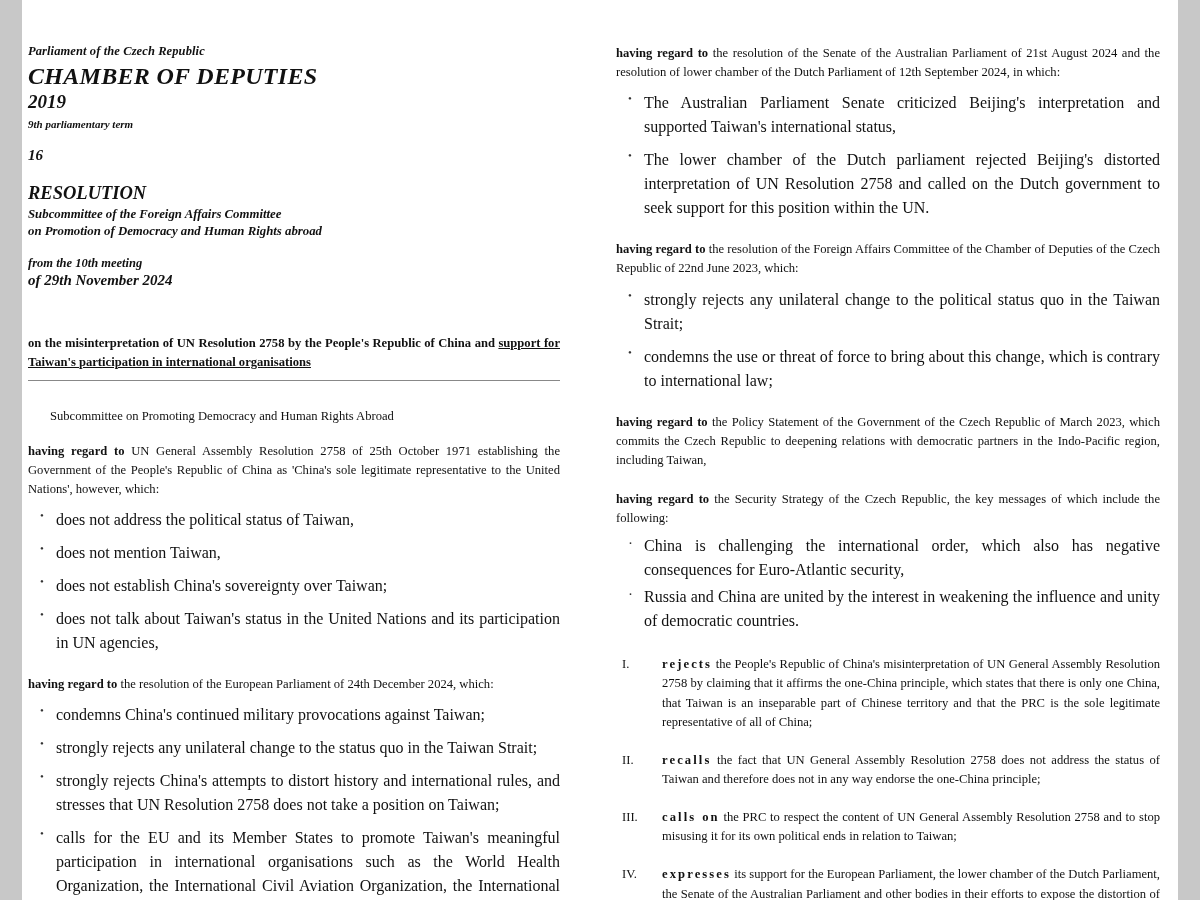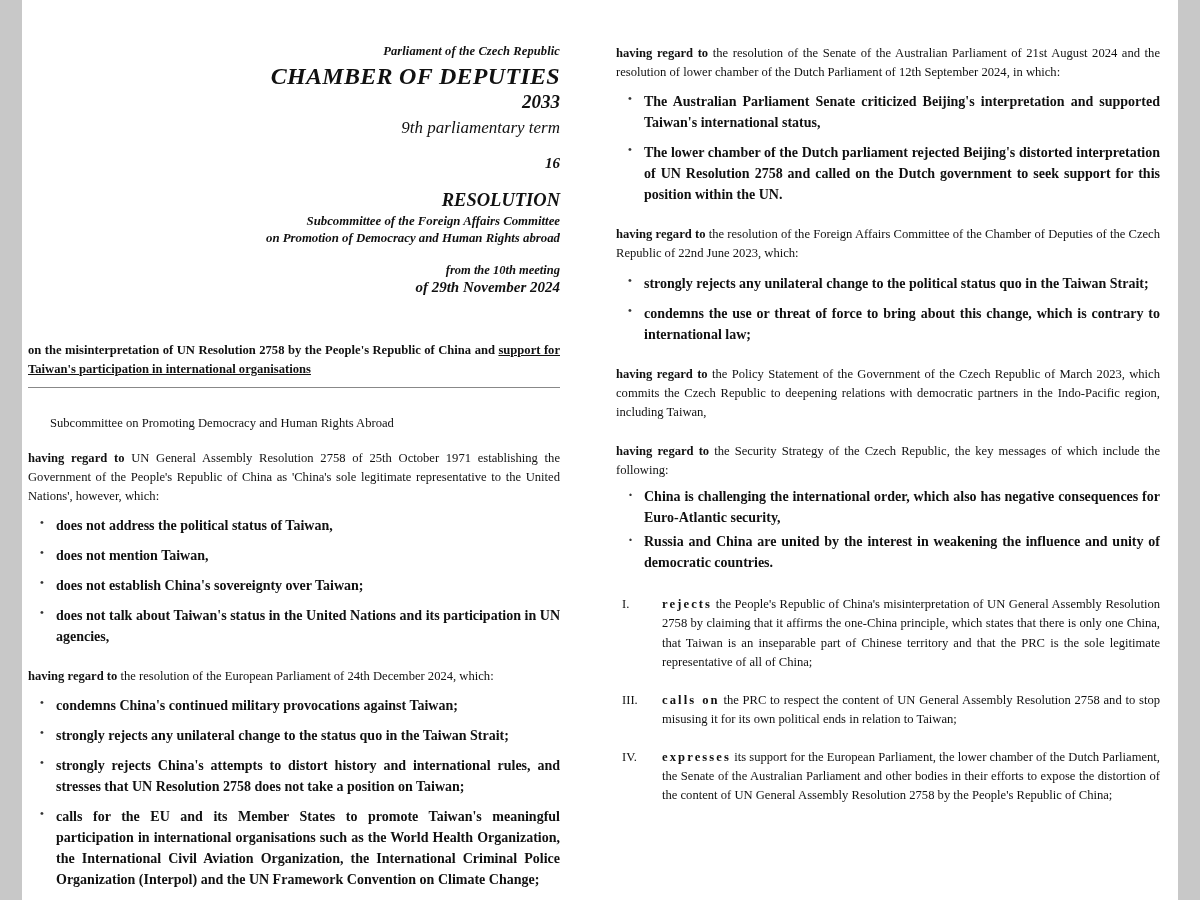--- a/index.html
+++ b/index.html
@@ -37,21 +37,21 @@
     padding-right: 22px;
   }
   .col-right {
     width: 596px;
     padding-left: 34px;
     padding-right: 18px;
   }
 
   
   .masthead {
-    text-align: right;
+    text-align: left;
     line-height: 1.18;
   }
   .mh-parliament {
     font-weight: bold;
     font-style: italic;
     font-size: 12.5px;
     letter-spacing: 0.1px;
   }
   .mh-chamber {
     font-weight: bold;
@@ -60,23 +60,23 @@
     letter-spacing: 0.3px;
     margin-top: 3px;
   }
   .mh-year {
     font-weight: bold;
     font-style: italic;
     font-size: 19px;
     margin-top: 1px;
   }
   .mh-term {
-    font-weight: normal;
-    font-style: italic;
-    font-size: 17px;
+    font-weight: bold;
+    font-style: italic;
+    font-size: 11px;
     margin-top: 5px;
   }
   .mh-number {
     font-weight: bold;
     font-style: italic;
     font-size: 15px;
     margin-top: 16px;
   }
   .mh-resolution {
     font-weight: bold;
@@ -143,24 +143,23 @@
   }
   ul.bullets {
     list-style: none;
     margin: 6px 0 0 0;
     padding: 0;
   }
   ul.bullets > li {
     position: relative;
     padding-left: 28px;
     margin-top: 9px;
-    font-size: 14px;
+    font-size: 16px;
     line-height: 1.5;
     text-align: justify;
-    font-weight: bold;
   }
   ul.bullets > li::before {
     content: "\2022";
     position: absolute;
     left: 12px;
     top: -1px;
     font-size: 11px;
     color: #333;
   }
   ul.bullets.tight > li {
@@ -206,21 +205,21 @@
 <body>
 
 <div class="page">
   <div class="columns">
 
     <div class="col col-left">
 
       <div class="masthead">
         <div class="mh-parliament">Parliament of the Czech Republic</div>
         <div class="mh-chamber">CHAMBER OF DEPUTIES</div>
-        <div class="mh-year">2033</div>
+        <div class="mh-year">2019</div>
         <div class="mh-term">9th parliamentary term</div>
         <div class="mh-number">16</div>
         <div class="mh-resolution">RESOLUTION</div>
         <div class="mh-sub1">Subcommittee of the Foreign Affairs Committee</div>
         <div class="mh-sub2">on Promotion of Democracy and Human Rights abroad</div>
         <div class="mh-meeting">from the 10th meeting</div>
         <div class="mh-date">of 29th November 2024</div>
       </div>
 
       <div class="title-block">
@@ -285,20 +284,26 @@
 
       <div class="numbered">
 
         <div class="num-item">
           <div class="num-label">I.</div>
           <div class="num-body">
             <span class="verb">rejects</span><span> the People's Republic of China's misinterpretation of UN General Assembly Resolution 2758 by claiming that it affirms the one-China principle, which states that there is only one China, that Taiwan is an inseparable part of Chinese territory and that the PRC is the sole legitimate representative of all of China;</span>
           </div>
         </div>
 
+        <div class="num-item">
+          <div class="num-label">II.</div>
+          <div class="num-body">
+            <span class="verb">recalls</span><span> the fact that UN General Assembly Resolution 2758 does not address the status of Taiwan and therefore does not in any way endorse the one-China principle;</span>
+          </div>
+        </div>
 
         <div class="num-item">
           <div class="num-label">III.</div>
           <div class="num-body">
             <span class="verb">calls on</span><span> the PRC to respect the content of UN General Assembly Resolution 2758 and to stop misusing it for its own political ends in relation to Taiwan;</span>
           </div>
         </div>
 
         <div class="num-item">
           <div class="num-label">IV.</div>

